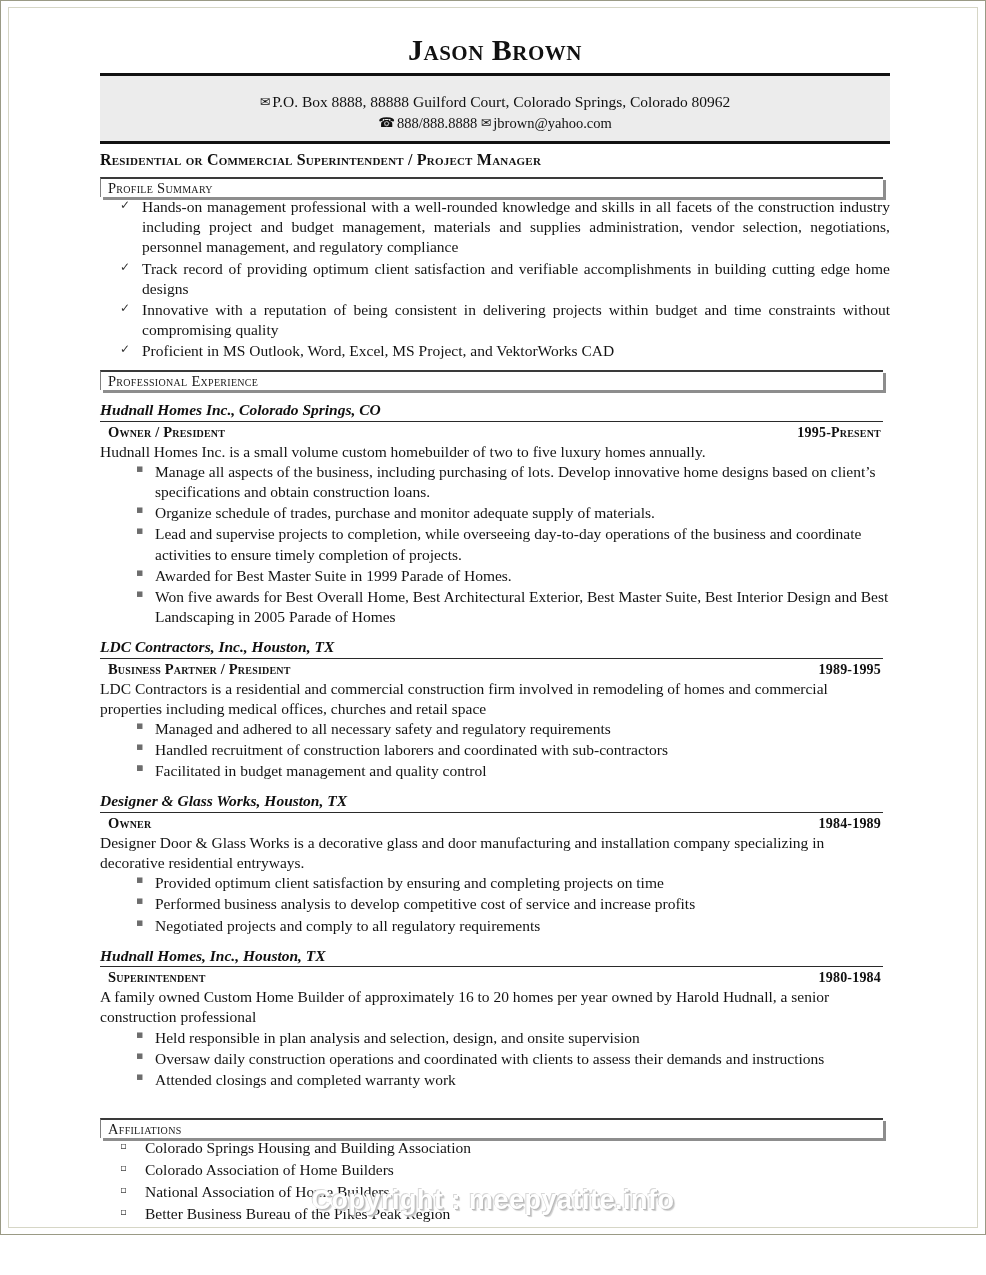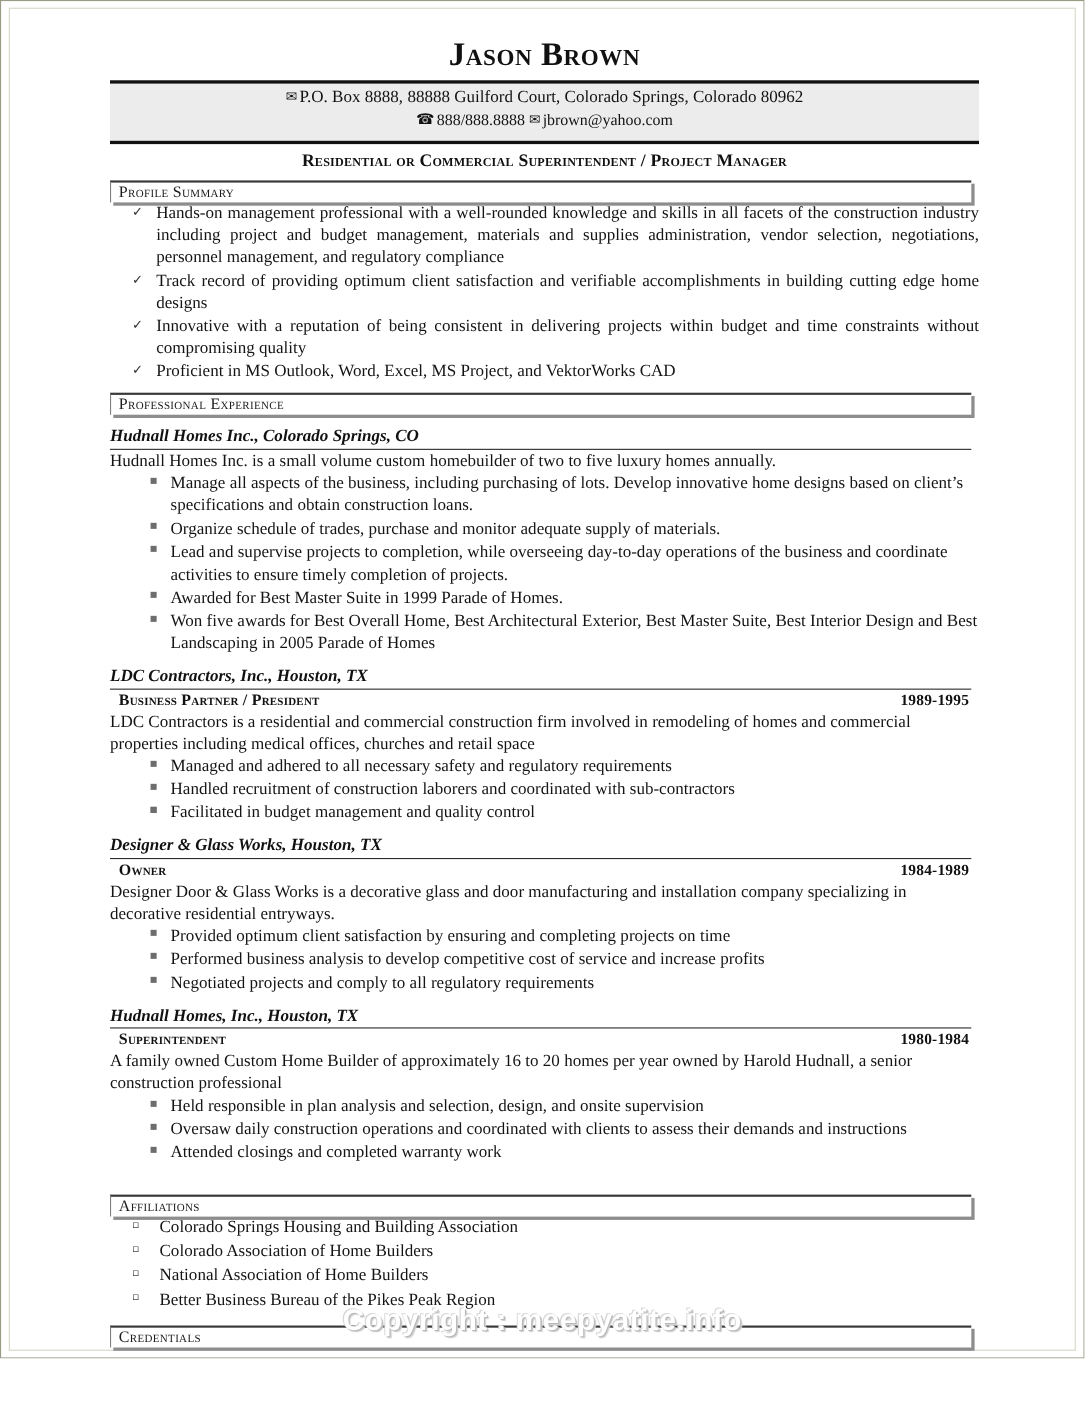--- a/index.html
+++ b/index.html
@@ -49,42 +49,42 @@
     margin: 0 0 8px 0;
     font-variant: small-caps;
     text-transform: capitalize;
   }
 
   
   .contact-block {
     background: #ececec;
     border-top: 3px solid #111111;
     border-bottom: 3px solid #111111;
-    padding: 2px 0 7px 0;
+    padding: 15px 0 7px 0;
     text-align: center;
   }
   .contact-line {
     font-size: 15.5px;
     line-height: 1.42;
     color: #111111;
     white-space: nowrap;
   }
   .contact-line-2 { font-size: 14.5px; }
   .icon-glyph {
     font-family: "DejaVu Sans", sans-serif;
     font-size: 12.5px;
     display: inline-block;
     vertical-align: 1px;
     margin-right: 2px;
   }
   .icon-glyph.phone { font-size: 13.5px; }
 
   
   .target-title {
-    text-align: center;
+    text-align: left;
     font-size: 16px;
     font-weight: bold;
     font-variant: small-caps;
     letter-spacing: 0.2px;
     padding: 7px 0 6px 0;
     line-height: 1.1;
   }
 
   
   .section-bar {
@@ -284,20 +284,24 @@
         <span>Proficient in MS Outlook, Word, Excel, MS Project, and VektorWorks CAD</span>
       </li>
     </ul>
 
     <div class="section-bar" style="margin-top:9px">
       <span class="section-title">Professional Experience</span>
     </div>
 
     <div class="job">
       <div class="job-company">Hudnall Homes Inc., Colorado Springs, CO</div>
+      <div class="job-role-row">
+        <span class="job-role">Owner / President</span>
+        <span class="job-dates">1995-Present</span>
+      </div>
       <div class="job-summary">Hudnall Homes Inc. is a small volume custom homebuilder of two to five luxury homes annually.</div>
       <ul class="blist exp-list">
         <li>
           <span class="bullet-mark">▪</span>
           <span>Manage all aspects of the business, including purchasing of lots. Develop innovative home designs based on client’s specifications and obtain construction loans.</span>
         </li>
         <li>
           <span class="bullet-mark">▪</span>
           <span>Organize schedule of trades, purchase and monitor adequate supply of materials.</span>
         </li>

